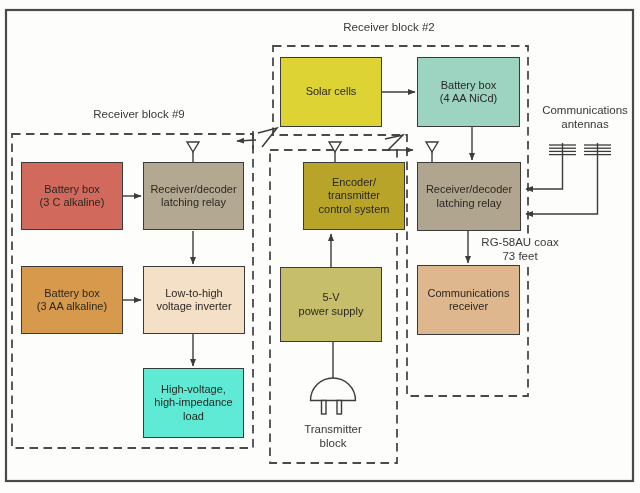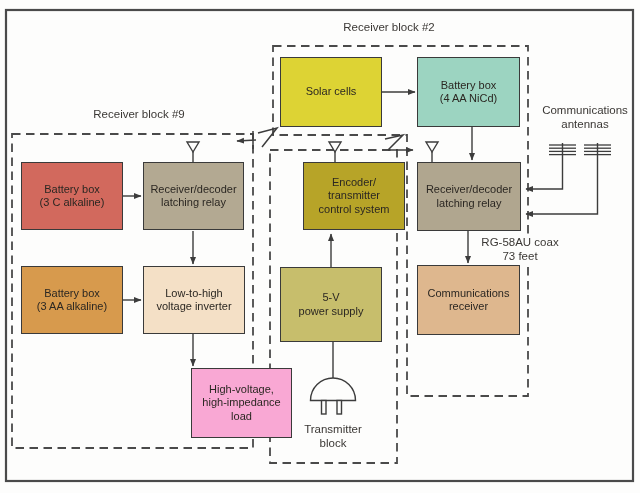--- a/index.html
+++ b/index.html
@@ -120,21 +120,21 @@
 
   <div class="blk" style="left: 143px; top: 162px; width: 101px; height: 68px; background-color: rgb(179, 169, 146);">Receiver/decoder
 latching relay</div>
 
   <div class="blk" style="left: 21px; top: 266px; width: 102px; height: 68px; background-color: rgb(215, 154, 77);">Battery box
 (3 AA alkaline)</div>
 
   <div class="blk" style="left: 143px; top: 266px; width: 102px; height: 68px; background-color: rgb(244, 224, 198);">Low-to-high
 voltage inverter</div>
 
-  <div class="blk" style="left: 143px; top: 368px; width: 101px; height: 70px; background-color: #f9a8d4; margin-left: 48px;">High-voltage,
+  <div class="blk" style="left: 143px; top: 368px; width: 101px; height: 70px; background-color: #5eead4;">High-voltage,
 high-impedance
 load</div>
 
   <div class="blk" style="left: 280px; top: 57px; width: 102px; height: 70px; background-color: rgb(221, 211, 52);">Solar cells</div>
 
   <div class="blk" style="left: 417px; top: 57px; width: 103px; height: 70px; background-color: rgb(156, 212, 193);">Battery box
 (4 AA NiCd)</div>
 
   <div class="blk" style="left: 280px; top: 162px; width: 102px; height: 68px; background-color: rgb(183, 164, 40); margin-left: 23px;">Encoder/
 transmitter

